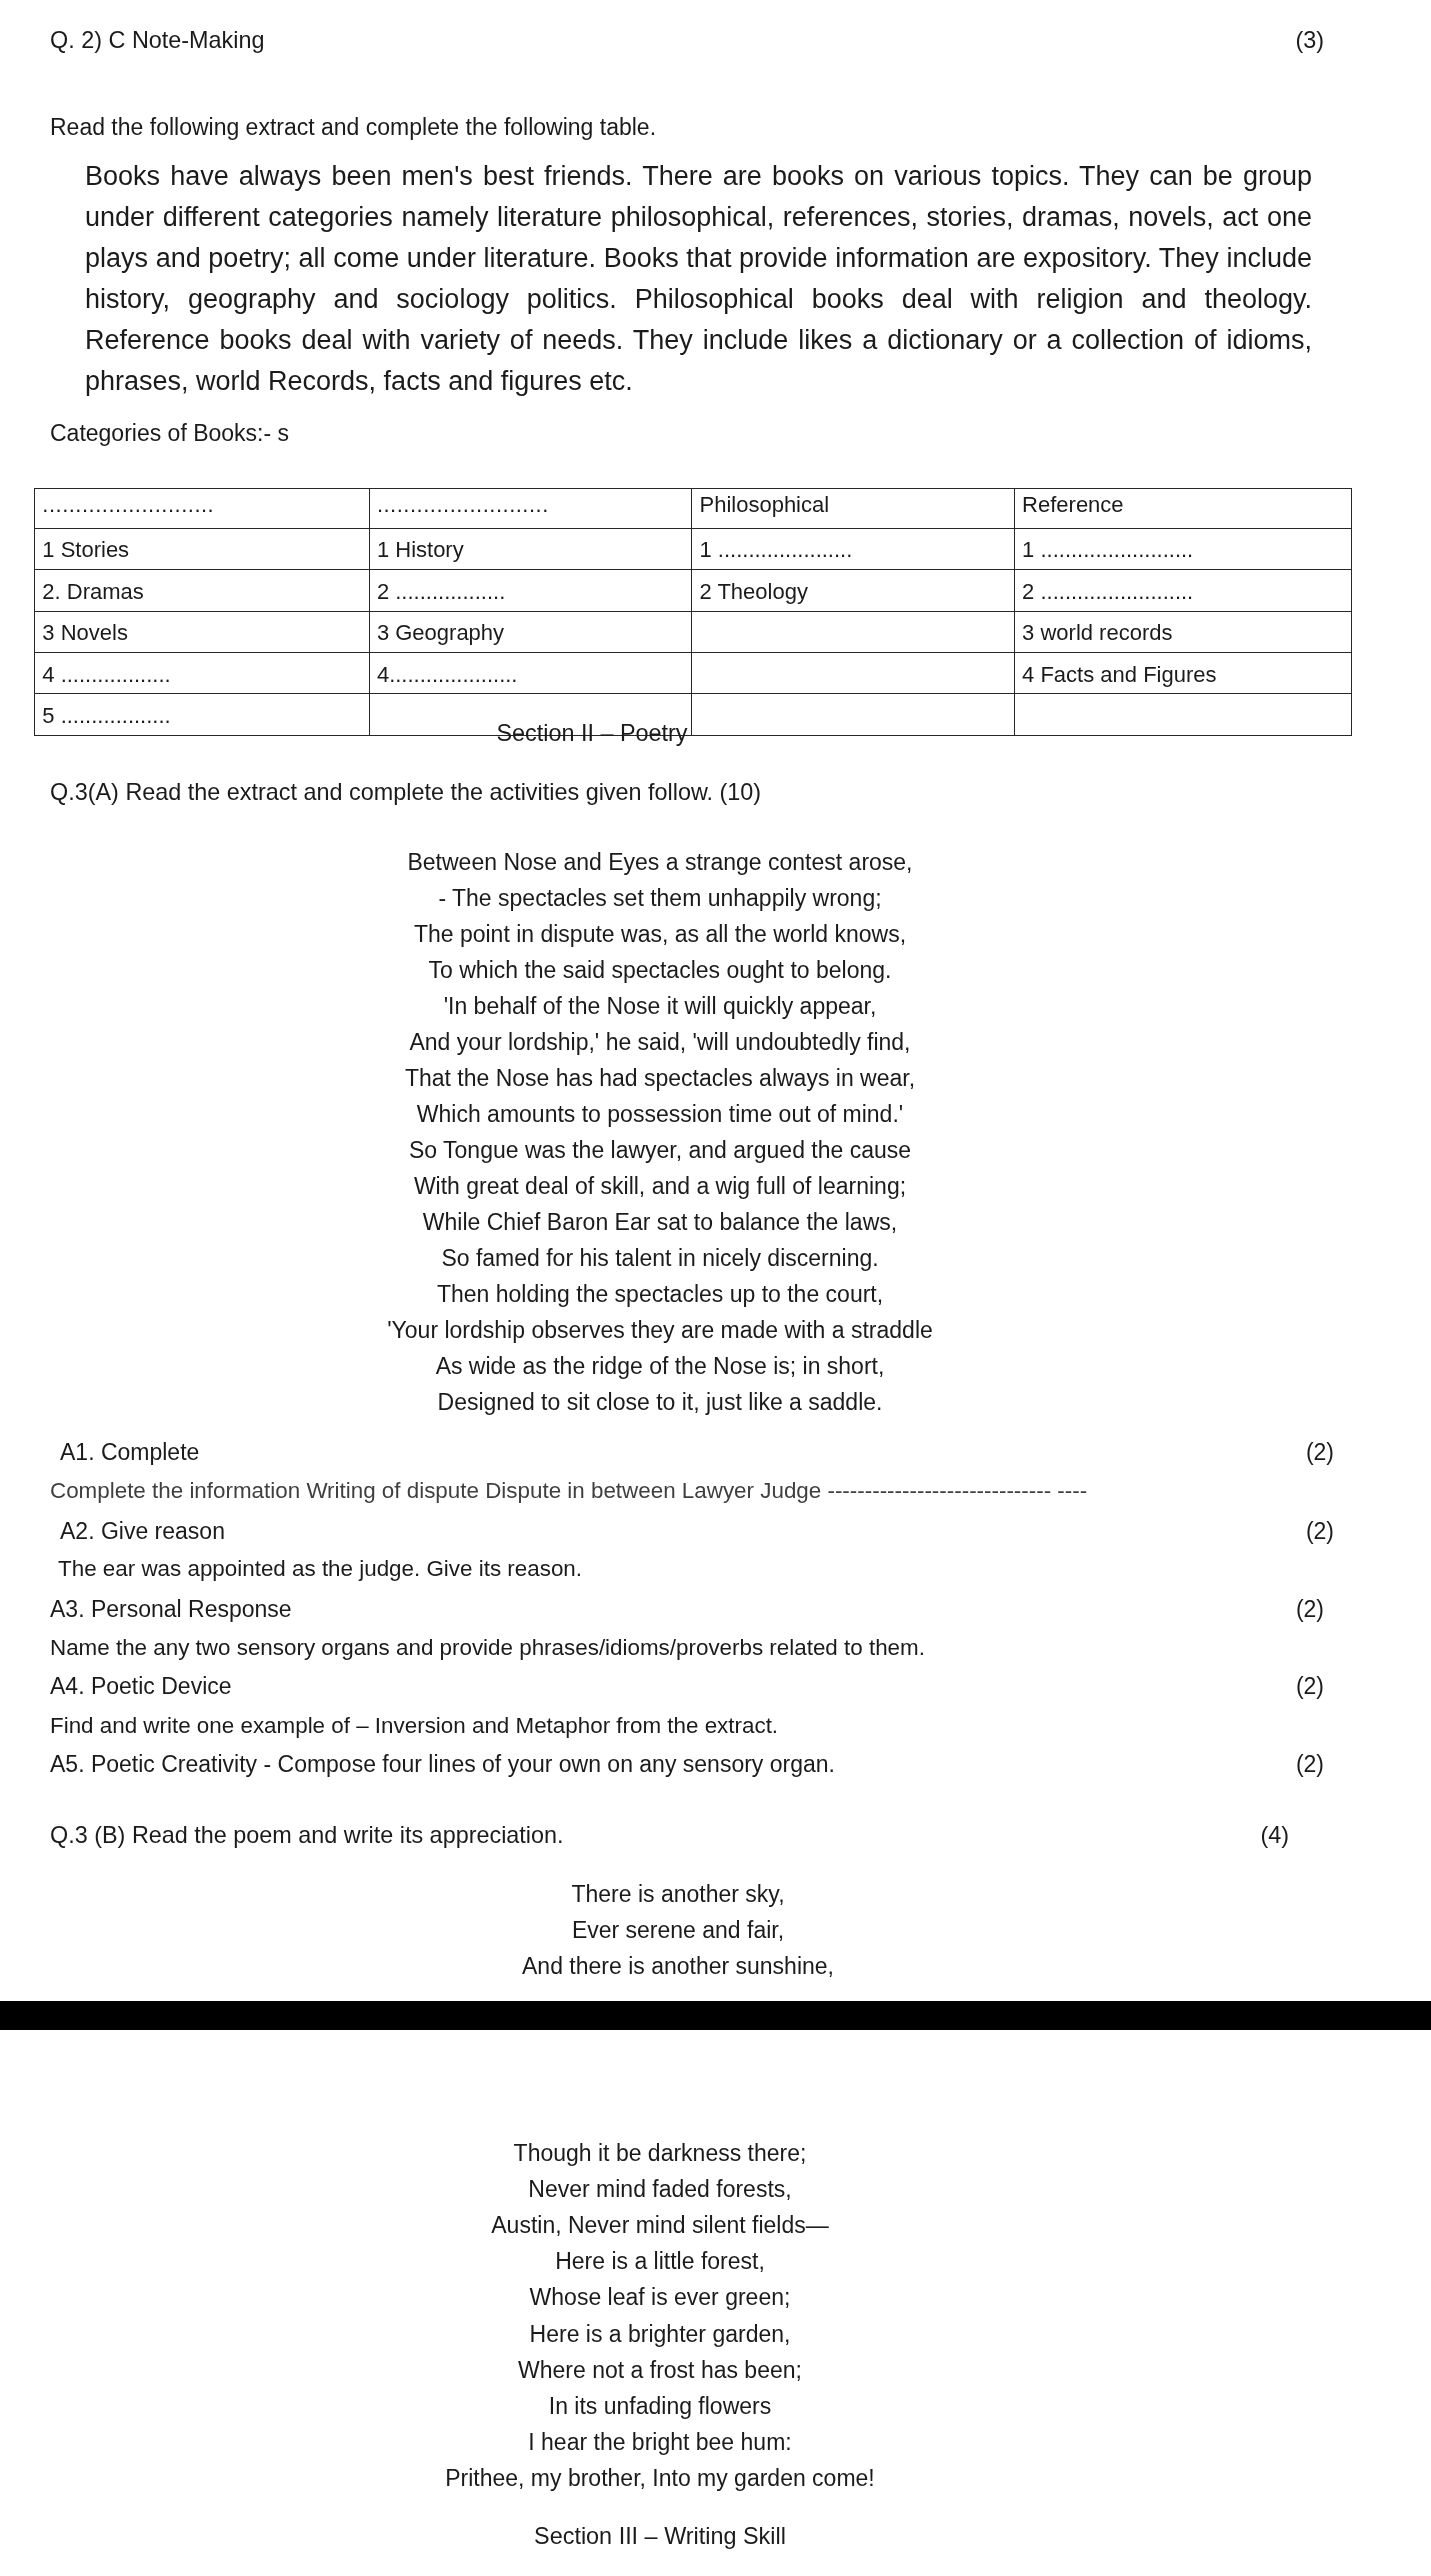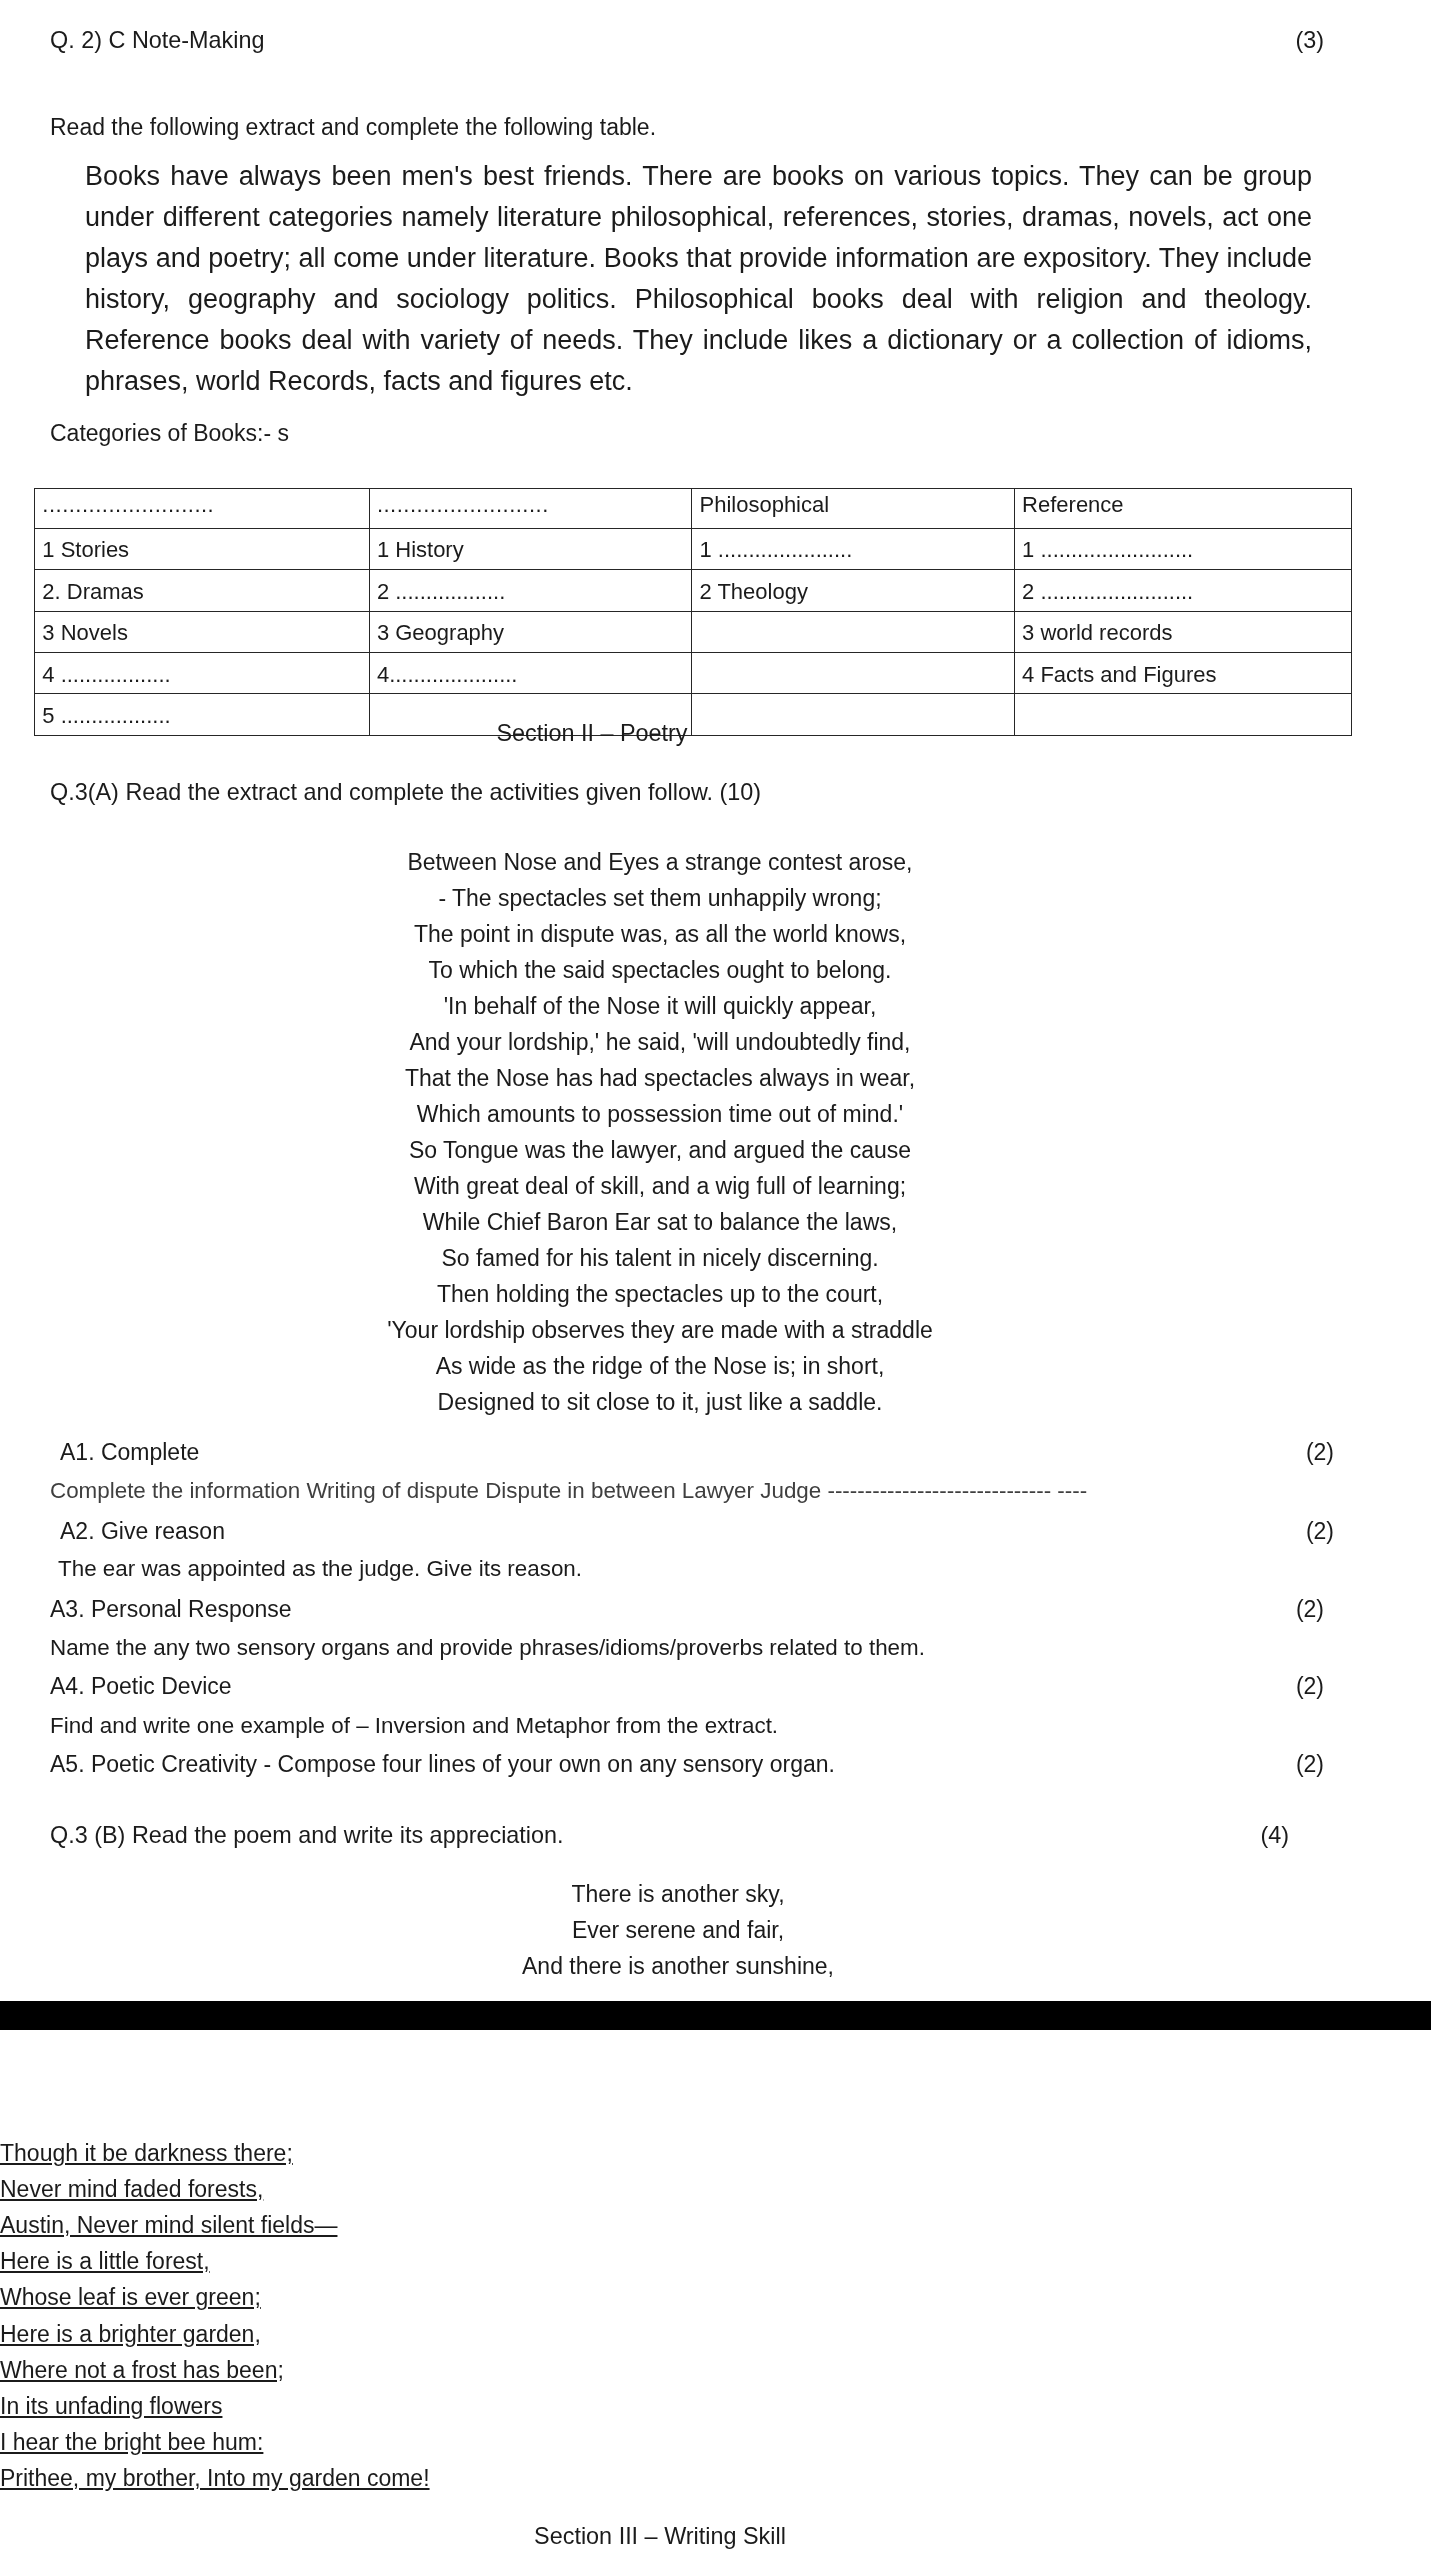--- a/index.html
+++ b/index.html
@@ -184,25 +184,24 @@
     width: 1431px;
     height: 29px;
     background: #000000;
   }
 
   .poem2b {
     position: absolute;
     left: 0;
     top: 2135px;
     width: 1320px;
-    text-align: left;
+    text-align: center;
     font-size: 23px;
     line-height: 1.57;
     color: #1b1b1b;
-    text-decoration: underline;
   }
   .poem2b .pl { display: block; white-space: pre; }
 
   .sec3 {
     position: absolute;
     left: 0;
     top: 2523px;
     width: 1320px;
     text-align: center;
     font-size: 23.4px;

